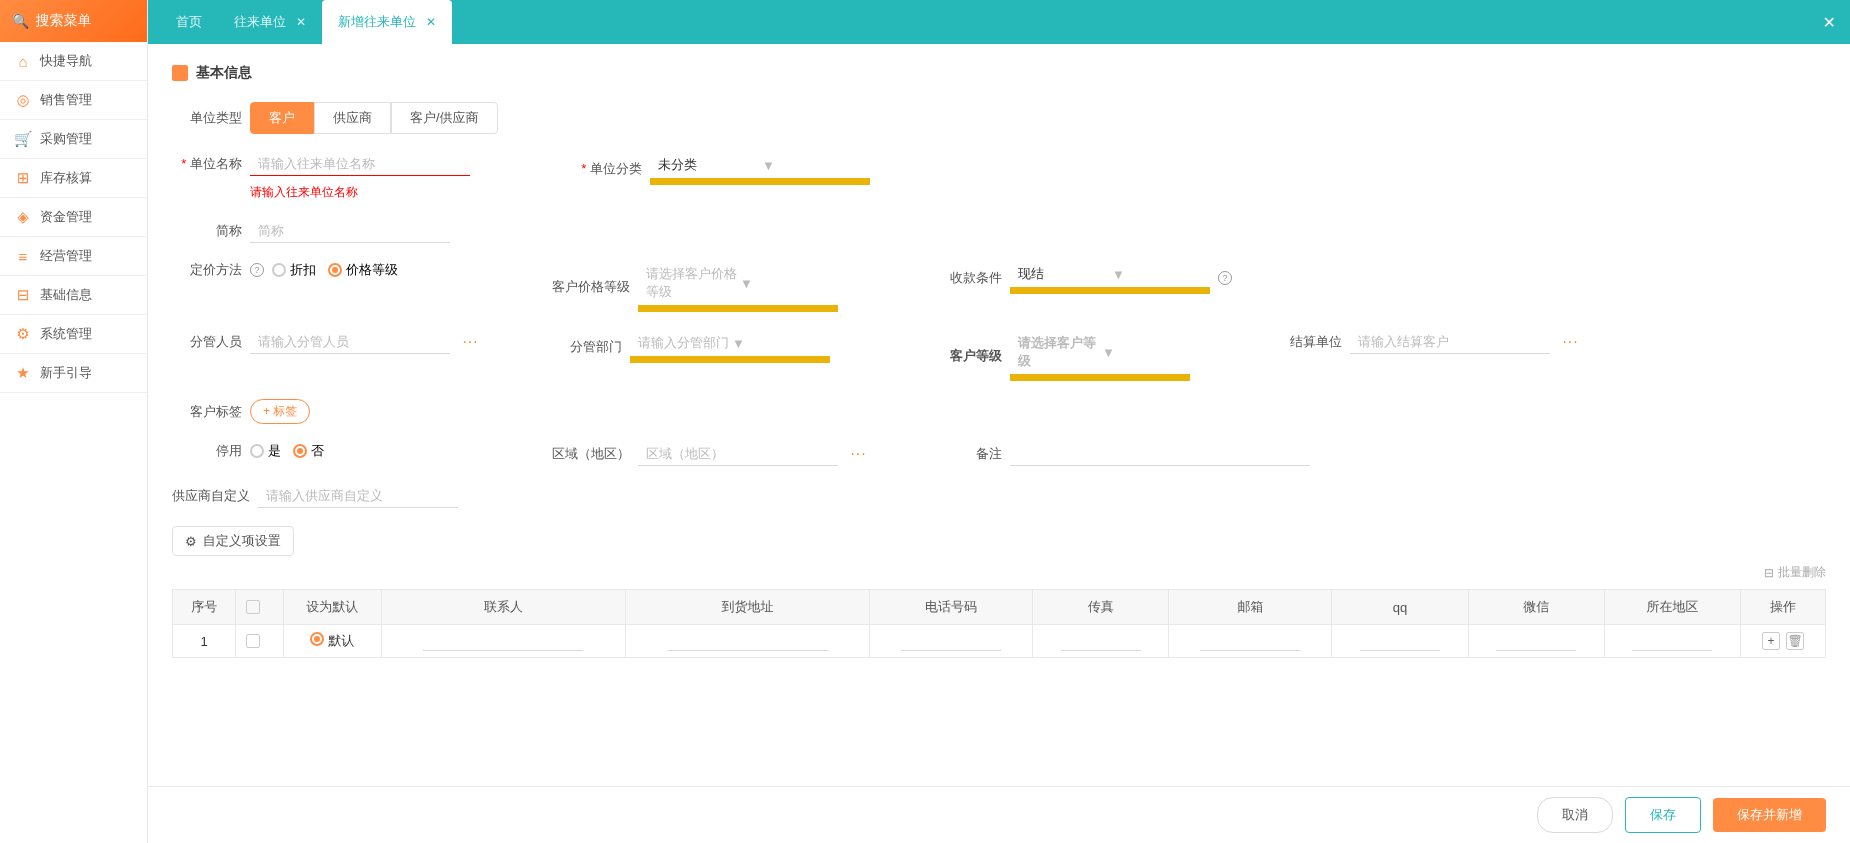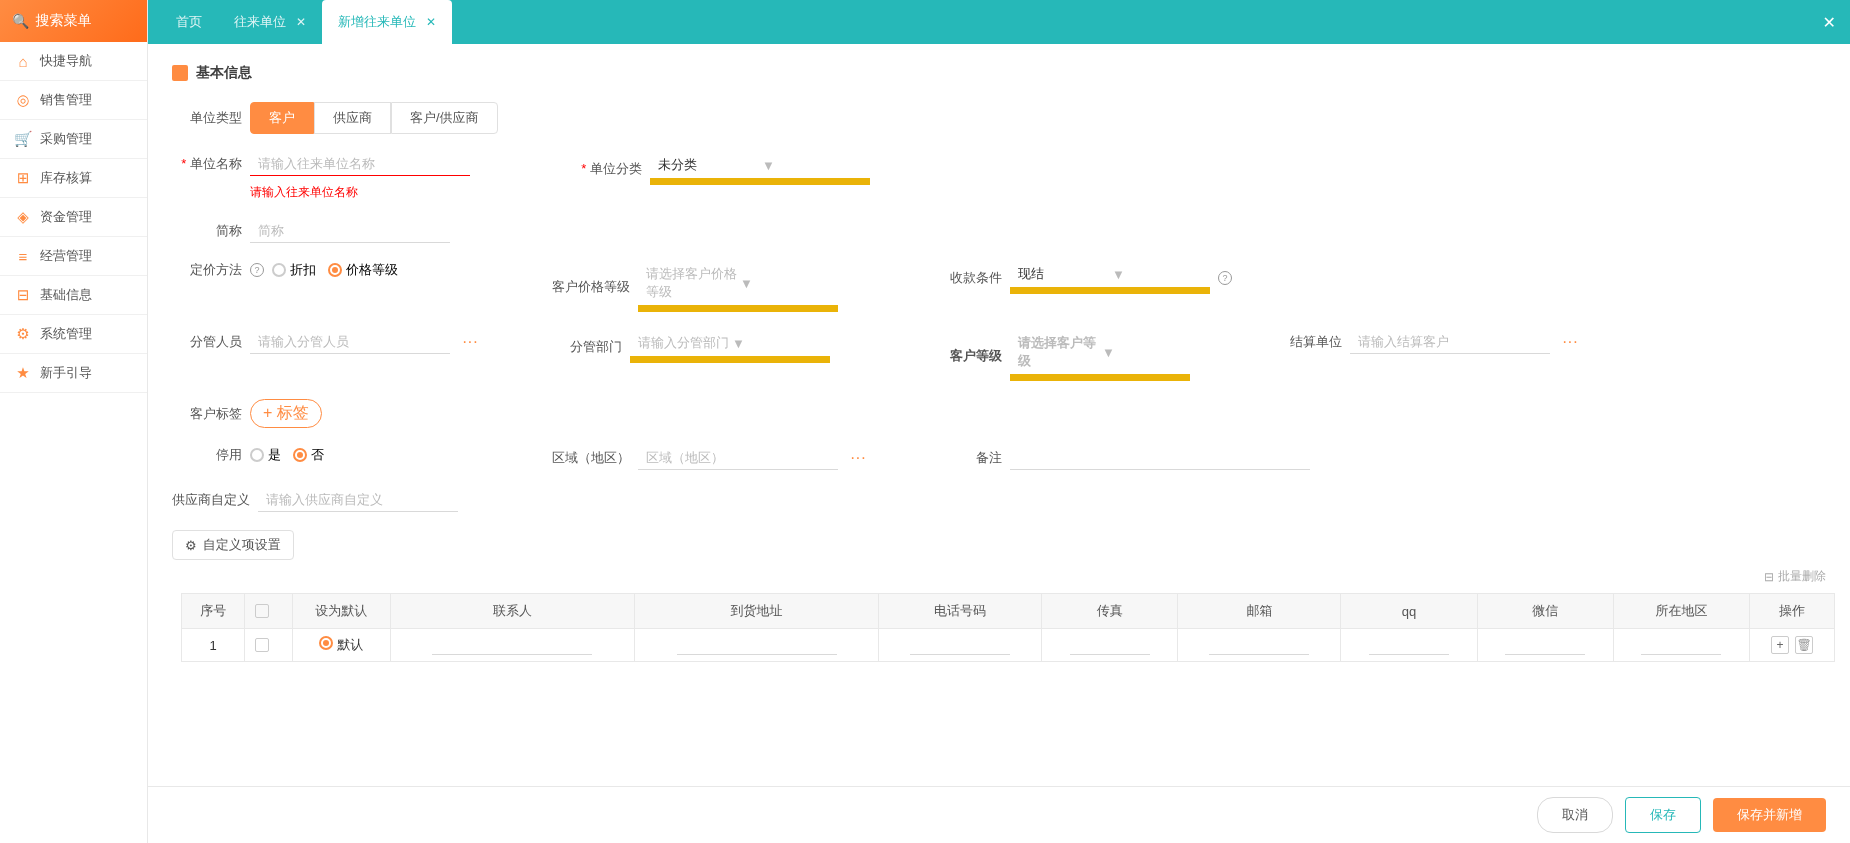--- a/index.html
+++ b/index.html
@@ -219,21 +219,21 @@
       padding: 0 4px;
     }
 
     
     .tag-btn {
       border: 1px solid #ff8c42;
       color: #ff8c42;
       background: #fff;
       border-radius: 20px;
       padding: 3px 12px;
-      font-size: 16px;
+      font-size: 12px;
       cursor: pointer;
       display: flex;
       align-items: center;
       gap: 4px;
     }
 
     
     .checkbox {
       width: 14px; height: 14px;
       border: 1px solid #ccc;
@@ -278,21 +278,20 @@
       border-radius: 4px;
       cursor: pointer;
     }
 
     
     .data-table {
       width: 100%;
       border-collapse: collapse;
       font-size: 13px;
       margin-top: 8px;
-      margin-left: 9px;
     }
     .data-table th {
       background: #f7f7f7;
       border: 1px solid #e8e8e8;
       padding: 8px 10px;
       text-align: center;
       color: #555;
       font-weight: normal;
     }
     .data-table td {

